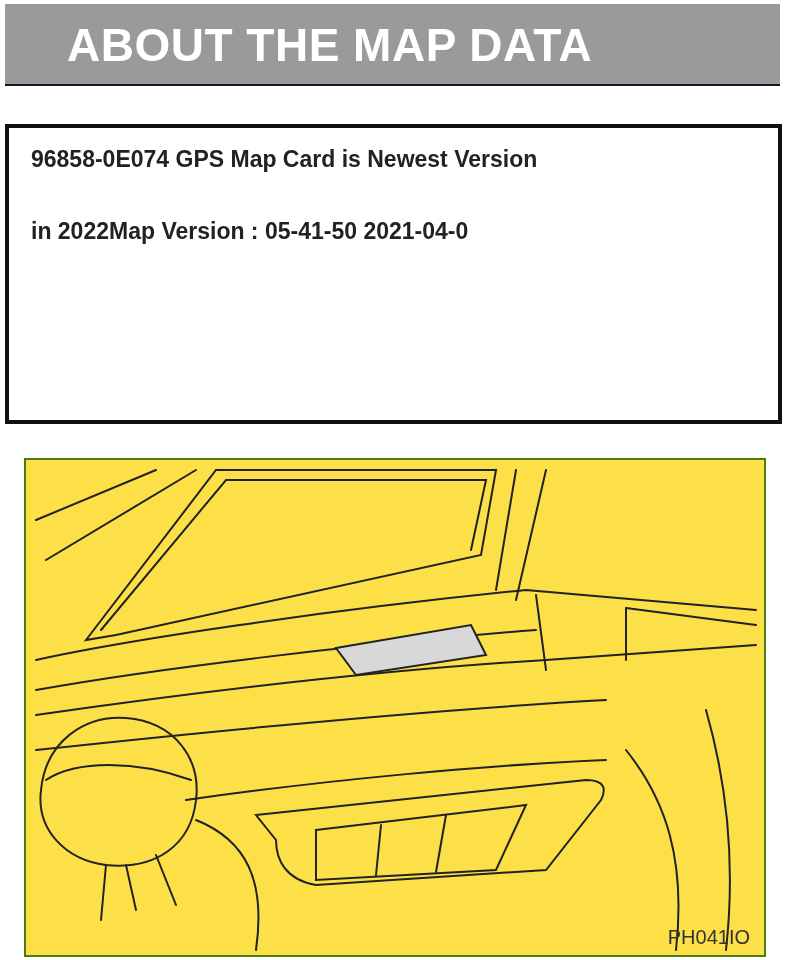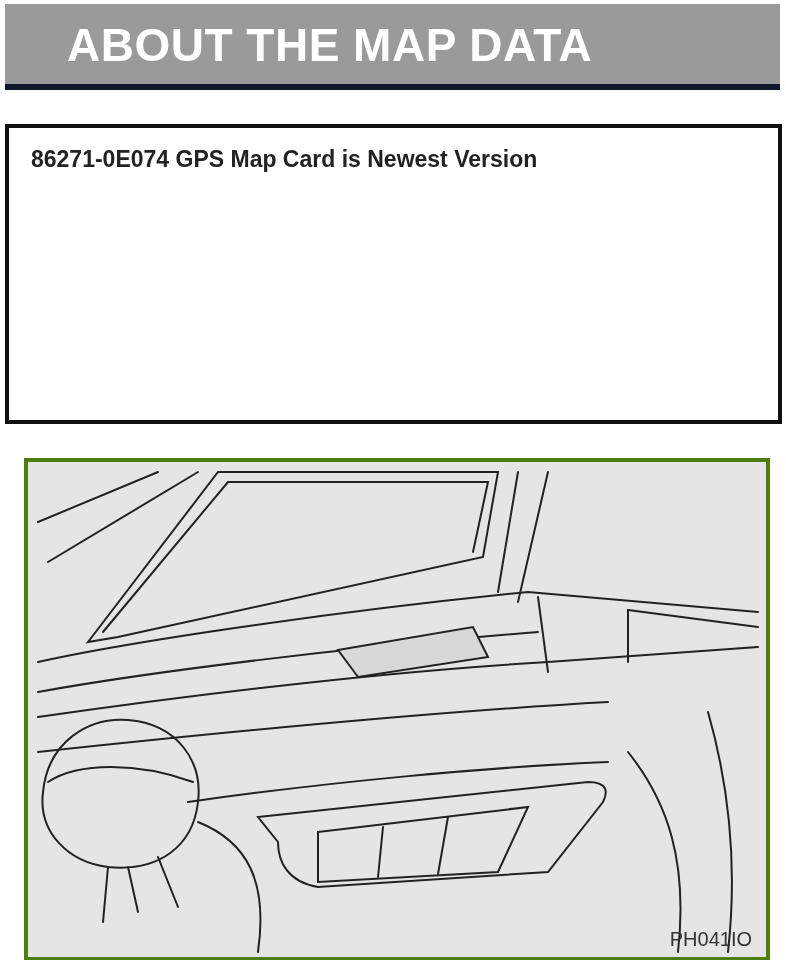--- a/index.html
+++ b/index.html
@@ -1,32 +1,33 @@
 <!DOCTYPE html>
 <html><head>
 <meta charset="utf-8">
 <style>
   html,body{margin:0;padding:0;background:#fff;}
   body{width:786px;height:960px;position:relative;overflow:hidden;font-family:"Liberation Sans",sans-serif;}
-  .banner{position:absolute;left:5px;top:4px;width:775px;height:80px;background:#9a9a9a;border-bottom:6px solid #0f172a;}
+  .banner{position:absolute;left:5px;top:4px;width:775px;height:80px;background:#9a9a9a;border-bottom:2px solid #0f172a;}
   .banner-title{position:absolute;left:62px;top:14px;font-size:46px;font-weight:bold;color:#fff;letter-spacing:0.5px;font-family:"Liberation Sans",sans-serif;}
   .infobox{position:absolute;left:5px;top:124px;width:769px;height:292px;border:4px solid #111;background:#fff;}
   .line{position:absolute;left:22px;font-size:23px;font-weight:bold;color:#222;font-family:"Liberation Sans",sans-serif;white-space:nowrap;}
-  .illus{position:absolute;left:24px;top:458px;width:738px;height:495px;border:4px solid #4d7c0f;background:#e5e5e5;overflow:hidden;}
+  .illus{position:absolute;left:24px;top:458px;width:738px;height:495px;border:2px solid #4d7c0f;background:#fde047;overflow:hidden;}
   .caption{position:absolute;right:14px;bottom:6px;font-size:20px;color:#333;font-family:"Liberation Sans",sans-serif;}
 </style>
 </head>
 <body>
 
 <div class="banner">
   <div class="banner-title">ABOUT THE MAP DATA</div>
 </div>
 
 <div class="infobox">
-  <div class="line" style="top:18px">86271-0E074 GPS Map Card is Newest Version</div>
+  <div class="line" style="top:18px">96858-0E074 GPS Map Card is Newest Version</div>
+  <div class="line" style="top:90px">in 2022Map Version : 05-41-50 2021-04-0</div>
 </div>
 
 <div class="illus">
   <svg width="738" height="495" viewBox="0 0 738 495" fill="none" stroke="#222" stroke-width="2" stroke-linecap="round">
 
     <path d="M60 180 L190 10 L470 10 L455 95 L90 175 Z"></path>
     <path d="M75 170 L200 20 L460 20 L445 90"></path>
     <path d="M10 60 L130 10"></path>
     <path d="M20 100 L170 10"></path>
     <path d="M490 10 L470 130"></path>

